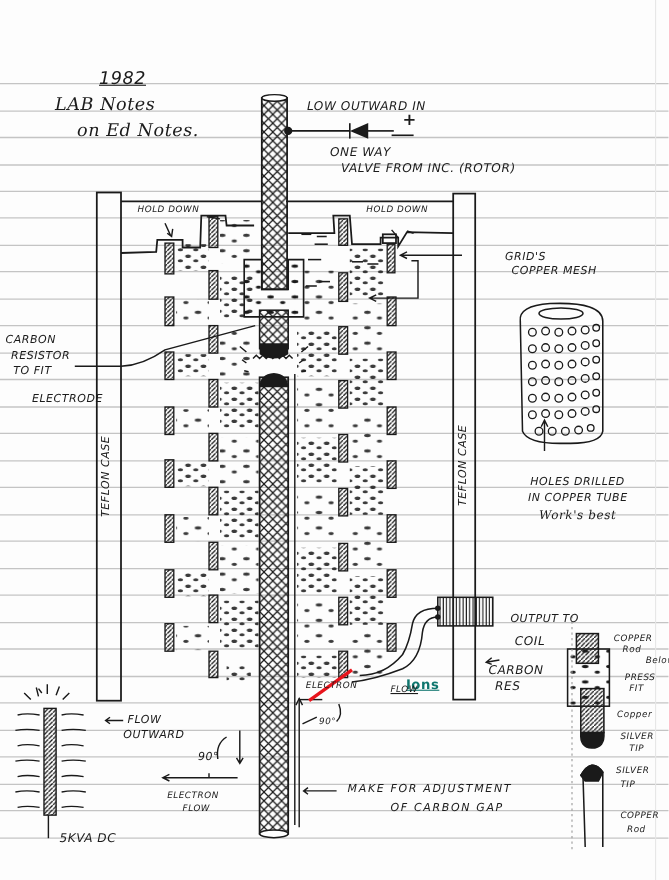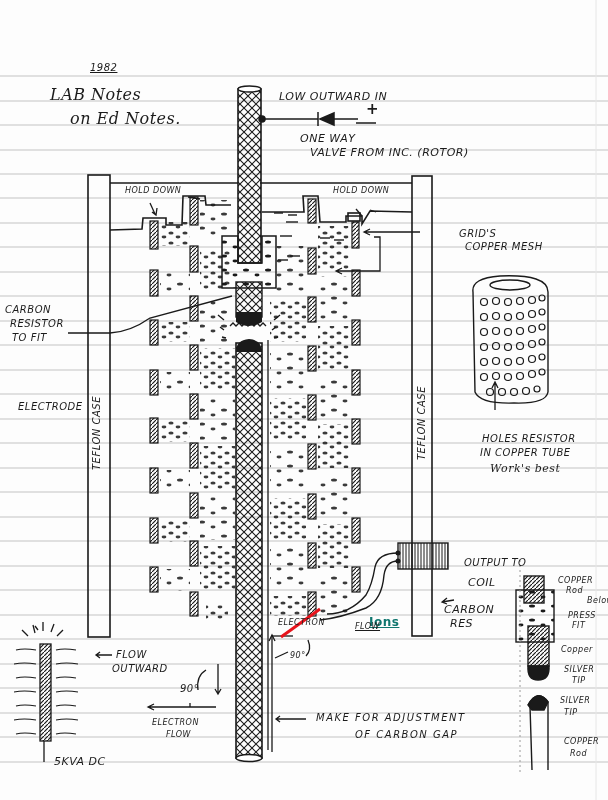--- a/index.html
+++ b/index.html
@@ -302,42 +302,42 @@
     <rect x="40" y="644" width="11" height="97" fill="url(#diag)"></rect>
     <path d="M44,741 L44,762"></path>
     <path d="M28,636 l-6,-6 M35,633 l-2,-8 M43,631 l0,-9 M51,632 l3,-8 M57,636 l6,-6 M38,630 l-3,-4"></path>
     <g stroke-width="1.2">
       <path d="M16,650 q8,-2 20,0 M14,664 q10,-2 22,0 M16,678 q8,-2 20,0 M14,692 q10,-2 22,0 M16,706 q8,-2 20,0 M14,720 q10,-2 22,0 M16,734 q8,-2 20,0"></path>
       <path d="M56,650 q8,-2 20,0 M56,664 q10,-2 22,0 M56,678 q8,-2 20,0 M56,692 q10,-2 22,0 M56,706 q8,-2 20,0 M56,720 q10,-2 22,0 M56,734 q8,-2 20,0"></path>
     </g>
   </g>
 </svg>
 
-<div class="label" style="left:90px;top:63px;font-size:10px;text-decoration:underline;">1982</div>
+<div class="label" style="left:90px;top:63px;font-size:16px;text-decoration:underline;">1982</div>
 <div class="label" style="left:50px;top:87px;font-size:16px;font-family:'DejaVu Serif',serif;">LAB Notes</div>
 <div class="label" style="left:70px;top:111px;font-size:16px;font-family:'DejaVu Serif',serif;">on Ed Notes.</div>
 
 <div class="label md" style="left:279px;top:91px;">LOW OUTWARD IN</div>
 <div class="label" style="left:366px;top:102px;font-size:15px;font-style:normal;font-weight:bold;">+</div>
 <div class="label md" style="left:300px;top:133px;">ONE WAY</div>
 <div class="label md" style="left:310px;top:147px;">VALVE FROM INC. (ROTOR)</div>
 
 <div class="label xs" style="left:125px;top:187px;">HOLD DOWN</div>
 <div class="label xs" style="left:333px;top:187px;">HOLD DOWN</div>
 <div class="label sm" style="left:459px;top:229px;">GRID'S</div>
 <div class="label sm" style="left:465px;top:242px;">COPPER MESH</div>
 <div class="label sm vert" style="left:92px;top:470px;">TEFLON CASE</div>
 <div class="label sm vert" style="left:417px;top:460px;">TEFLON CASE</div>
 
 <div class="label sm" style="left:5px;top:305px;">CARBON</div>
 <div class="label sm" style="left:10px;top:319px;">RESISTOR</div>
 <div class="label sm" style="left:12px;top:333px;">TO FIT</div>
-<div class="label sm" style="left:18px;top:358px;margin-top:44px;">ELECTRODE</div>
-
-<div class="label sm" style="left:482px;top:434px;">HOLES RESISTOR</div>
+<div class="label sm" style="left:29px;top:358px;">ELECTRODE</div>
+
+<div class="label sm" style="left:482px;top:434px;">HOLES DRILLED</div>
 <div class="label sm" style="left:480px;top:448px;text-align:right;">IN COPPER TUBE</div>
 <div class="label md" style="left:490px;top:463px;font-family:'DejaVu Serif',serif;">Work's best</div>
 
 <div class="label sm" style="left:464px;top:558px;">OUTPUT TO</div>
 <div class="label md" style="left:468px;top:577px;">COIL</div>
 <div class="label md" style="left:444px;top:604px;">CARBON</div>
 <div class="label md" style="left:450px;top:618px;">RES</div>
 <div class="label xs" style="left:558px;top:577px;">COPPER</div>
 <div class="label xs" style="left:566px;top:587px;">Rod</div>
 <div class="label xs" style="left:566px;top:597px;padding-left:21px;">Below</div>

